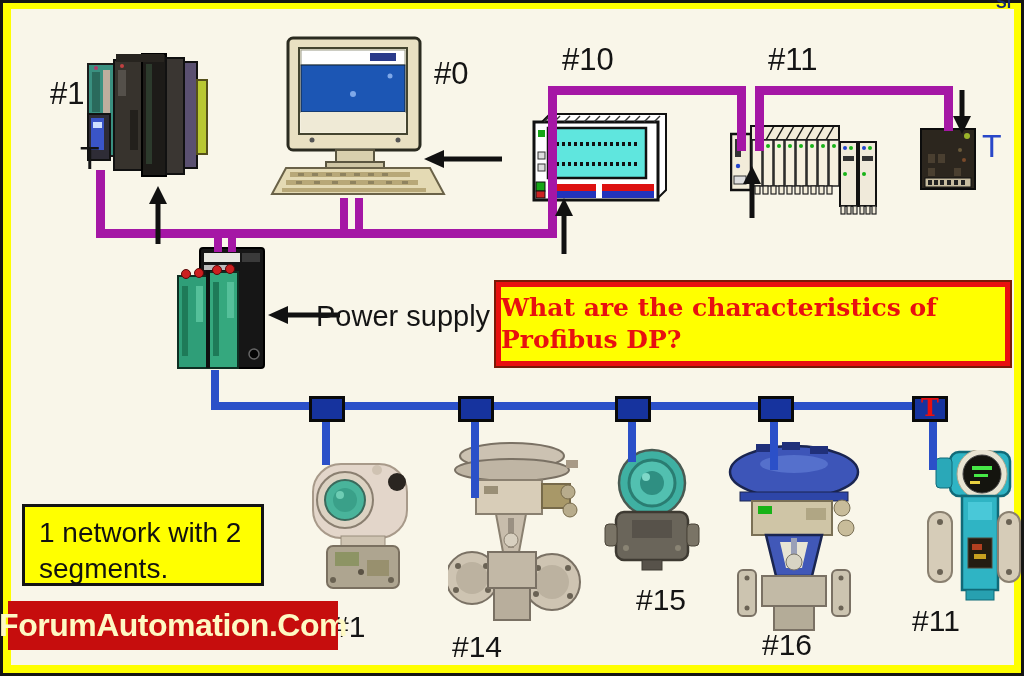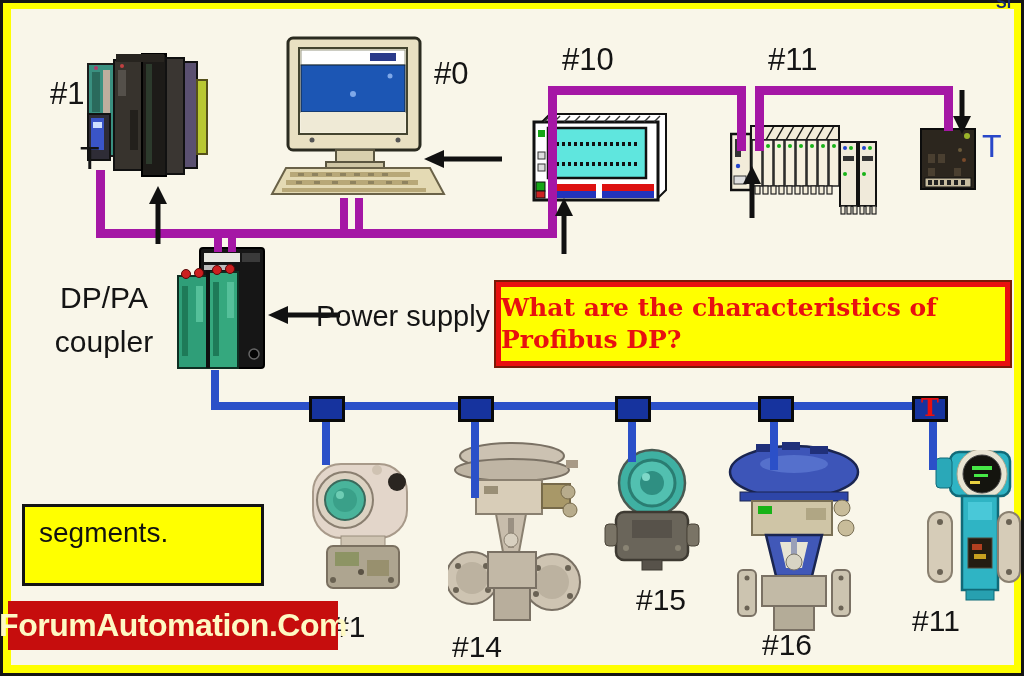--- a/index.html
+++ b/index.html
@@ -407,37 +407,34 @@
     <polygon points="0,11 20,2 20,20" fill="#111"></polygon>
   </svg>
 
   <div class="devlabel" style="left:50px;top:76px;font-size:31px">#1</div>
   <div class="tlabel" style="left:80px;top:140px">T</div>
   <div class="devlabel" style="left:434px;top:56px;font-size:31px">#0</div>
   <div class="devlabel" style="left:562px;top:42px;font-size:31px">#10</div>
   <div class="devlabel" style="left:768px;top:42px;font-size:31px">#11</div>
   <div class="tlabel tblue" style="left:982px;top:128px">T</div>
 
-  <div class="dppa">
-    <div>DP/PA</div>
-    <div>coupler</div>
-  </div>
   <div class="psup">Power supply</div>
 
   <div class="devlabel" style="left:332px;top:610px">#1</div>
   <div class="devlabel" style="left:452px;top:630px">#14</div>
   <div class="devlabel" style="left:636px;top:583px">#15</div>
   <div class="devlabel" style="left:762px;top:628px">#16</div>
   <div class="devlabel" style="left:912px;top:604px">#11</div>
 
   <div class="qbox">
     <div>What are the characteristics of</div>
     <div>Profibus DP?</div>
   </div>
 
   <div class="nbox">
+    <div>1 network with 2</div>
     <div>segments.</div>
   </div>
 
   <div class="banner">
     <span>ForumAutomation.Com</span>
   </div>
 </div>
 
 </body></html>

